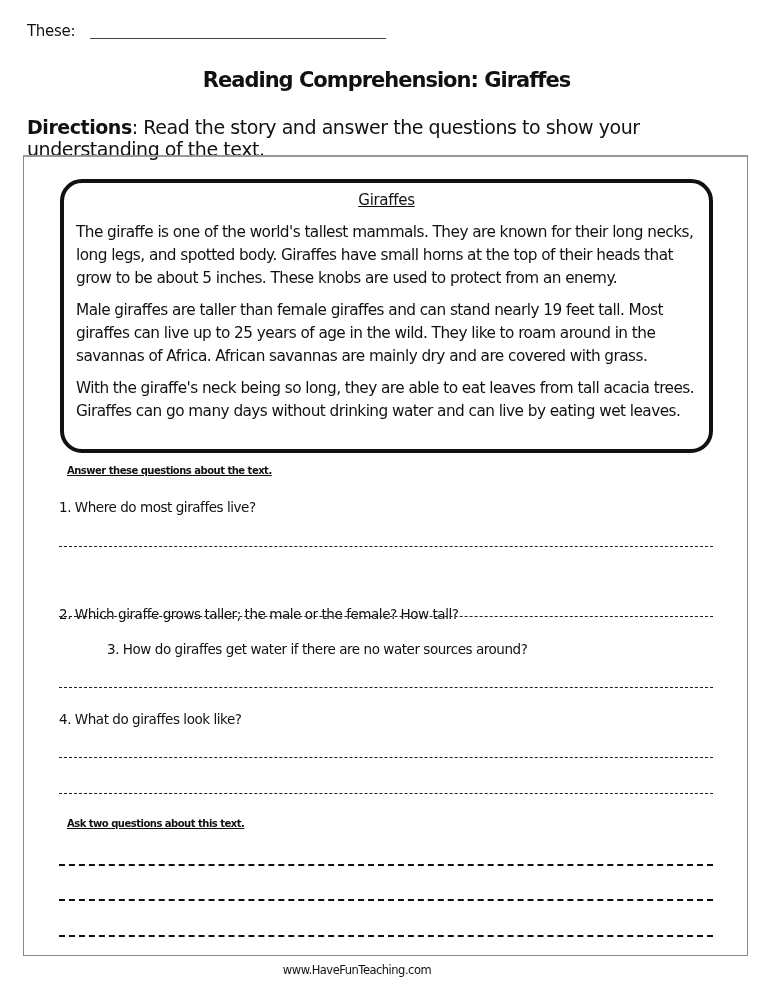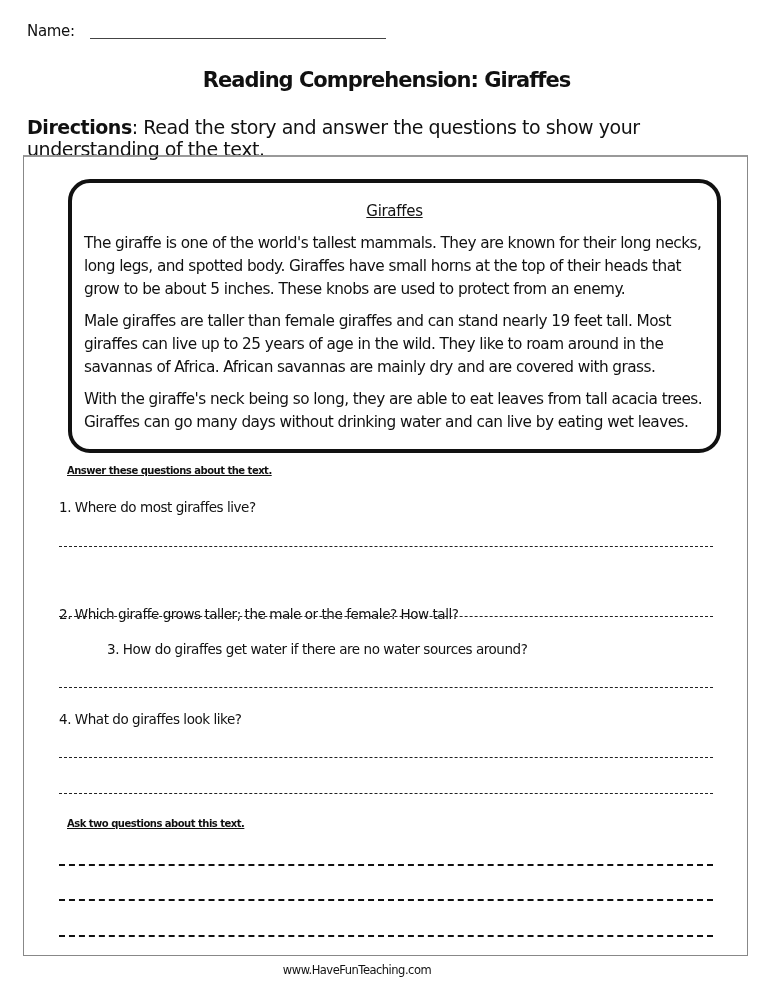--- a/index.html
+++ b/index.html
@@ -17,22 +17,21 @@
       position: absolute; left: 27px; top: 116px; font-size: 19px; letter-spacing: -0.45px;
     }
     .directions b { font-weight: bold; }
     .outer {
       position: absolute; left: 23px; top: 155px; width: 725px; height: 801px;
       border: 1px solid #888; border-top: 2px solid #999; box-sizing: border-box;
     }
     .story {
       position: absolute; left: 60px; top: 179px; width: 653px; height: 274px;
       border: 4px solid #111; border-radius: 22px; box-sizing: border-box;
-      padding: 19px 12px 0 12px;
-      margin-left: 8px;
+      padding: 8px 12px 0 12px;
     }
     .story-title {
       text-align: center; font-size: 15px; text-decoration: underline;
       letter-spacing: -0.3px; margin-bottom: 12px;
     }
     .story p {
       margin: 0 0 9px 0; font-size: 15.3px; line-height: 23px; letter-spacing: -0.55px;
     }
     .section-head {
       position: absolute; left: 67px; font-size: 10px; font-weight: bold;
@@ -47,21 +46,21 @@
     }
     .answer-line.heavy { border-bottom: 2px dashed #111; }
     .footer {
       position: absolute; left: 0; width: 714px; top: 963px; text-align: center;
       font-size: 11.5px; letter-spacing: -0.5px;
     }
   </style>
 </head>
 <body>
 
-<div class="name-row">Name:</div>
+<div class="name-row">These:</div>
 <div class="name-line"></div>
 
 <div class="title">Reading Comprehension: Giraffes</div>
 
 <div class="directions"><b>Directions</b><span>: Read the story and answer the questions to show your understanding of the text.</span></div>
 
 <div class="outer"></div>
 
 <div class="story">
   <div class="story-title">Giraffes</div>

